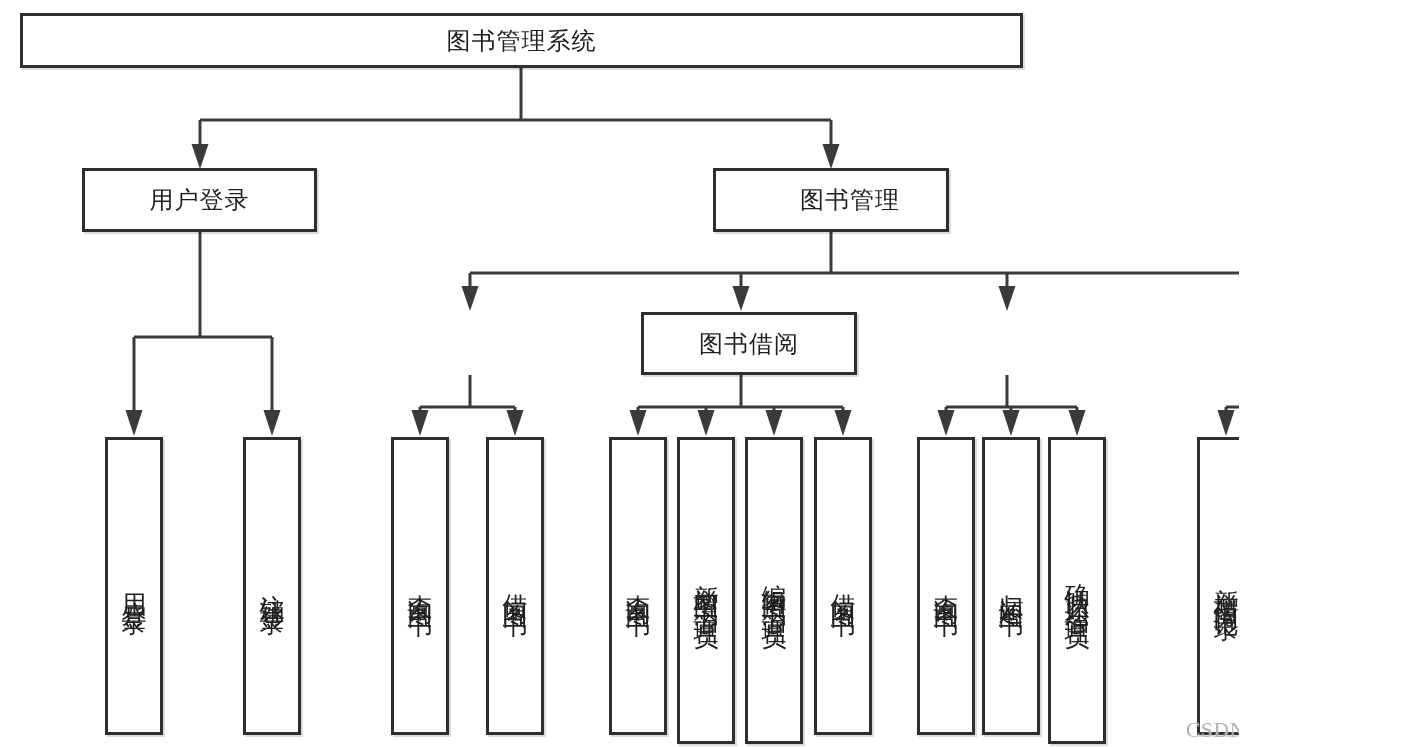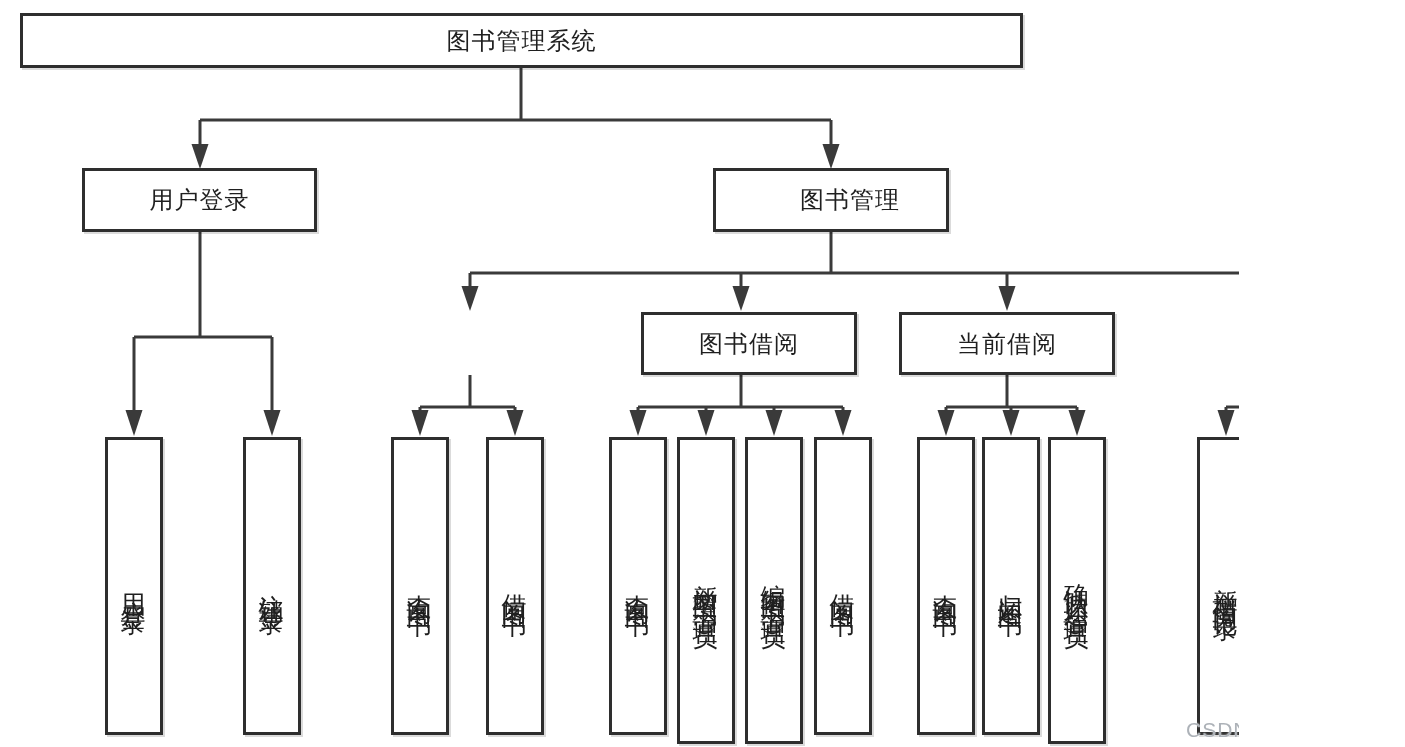--- a/index.html
+++ b/index.html
@@ -6,21 +6,21 @@
     --line:#3a3a3a;
     --ink:#1f1f1f;
     --wm:#adb2b8;
     --bg:#ffffff;
   }
   html,body{margin:0;padding:0;background:var(--bg);}
   .canvas{
     position:relative;
     width:1239px;height:747px;
     background:var(--bg);
-    font-family:Liberation Sans, sans-serif;
+    font-family:Liberation Serif, serif;
     overflow:hidden;
     text-align:right;
   }
   .wires{position:absolute;left:0;top:0;width:1405px;height:747px;}
   .wires path{stroke:var(--line);stroke-width:3;fill:none;}
   .wires polygon{fill:var(--line);stroke:none;}
   .box{
     position:absolute;
     box-sizing:border-box;
     border:3px solid #2e2e2e;
@@ -114,23 +114,20 @@
   <div class="box lvl2" style="left:82px;width:235px;">
     <span>用户登录</span>
   </div>
   <div class="box lvl2" style="left:713px;width:236px;padding-left:38px;">
     <span>图书管理</span>
   </div>
 
   <div class="box lvl3" style="left:633px;width:216px;margin-left:8px;">
     <span>图书借阅</span>
   </div>
-  <div class="box lvl3" style="left:899px;width:216px;">
-    <span>当前借阅</span>
-  </div>
 
   <div class="vbox" style="left:105px;">
     <span>用户登录</span>
   </div>
   <div class="vbox" style="left:243px;">
     <span>注销登录</span>
   </div>
 
   <div class="vbox" style="left:391px;">
     <span>查询图书</span>

